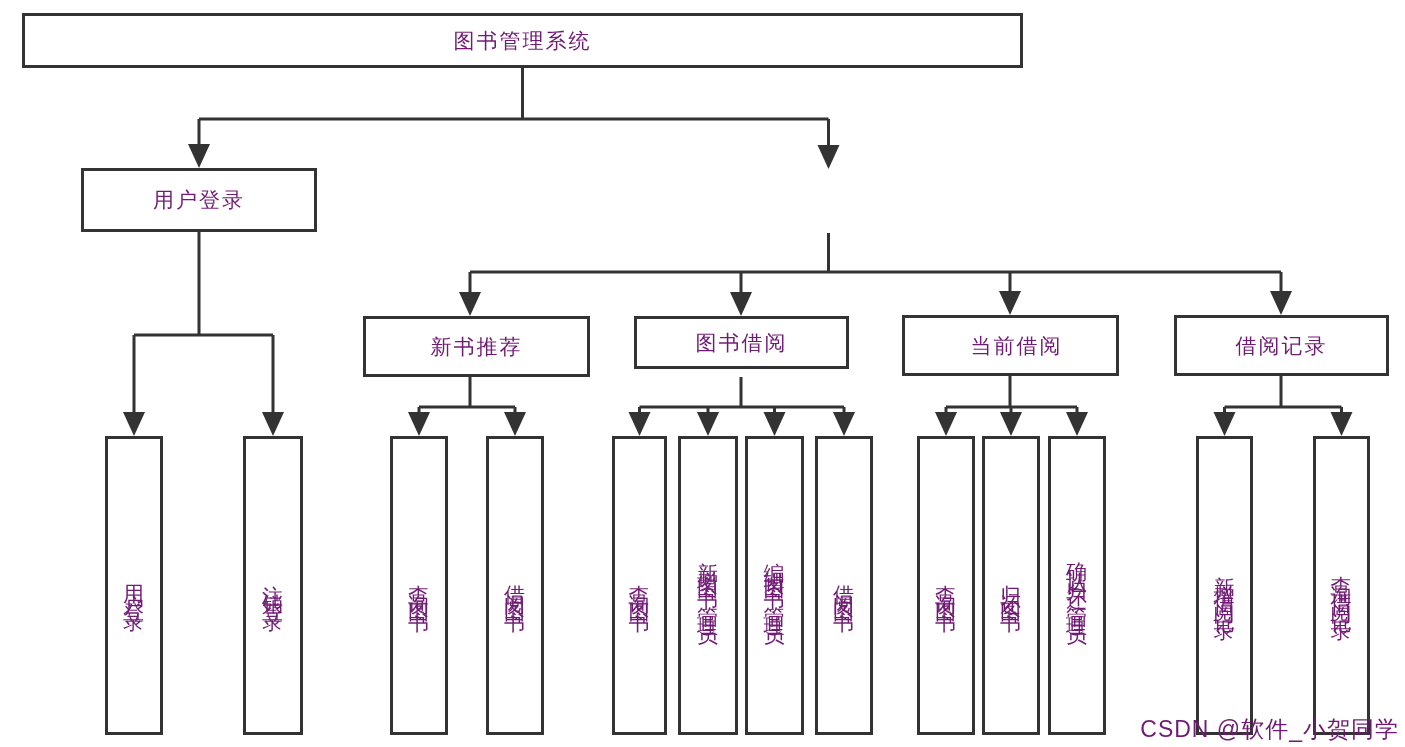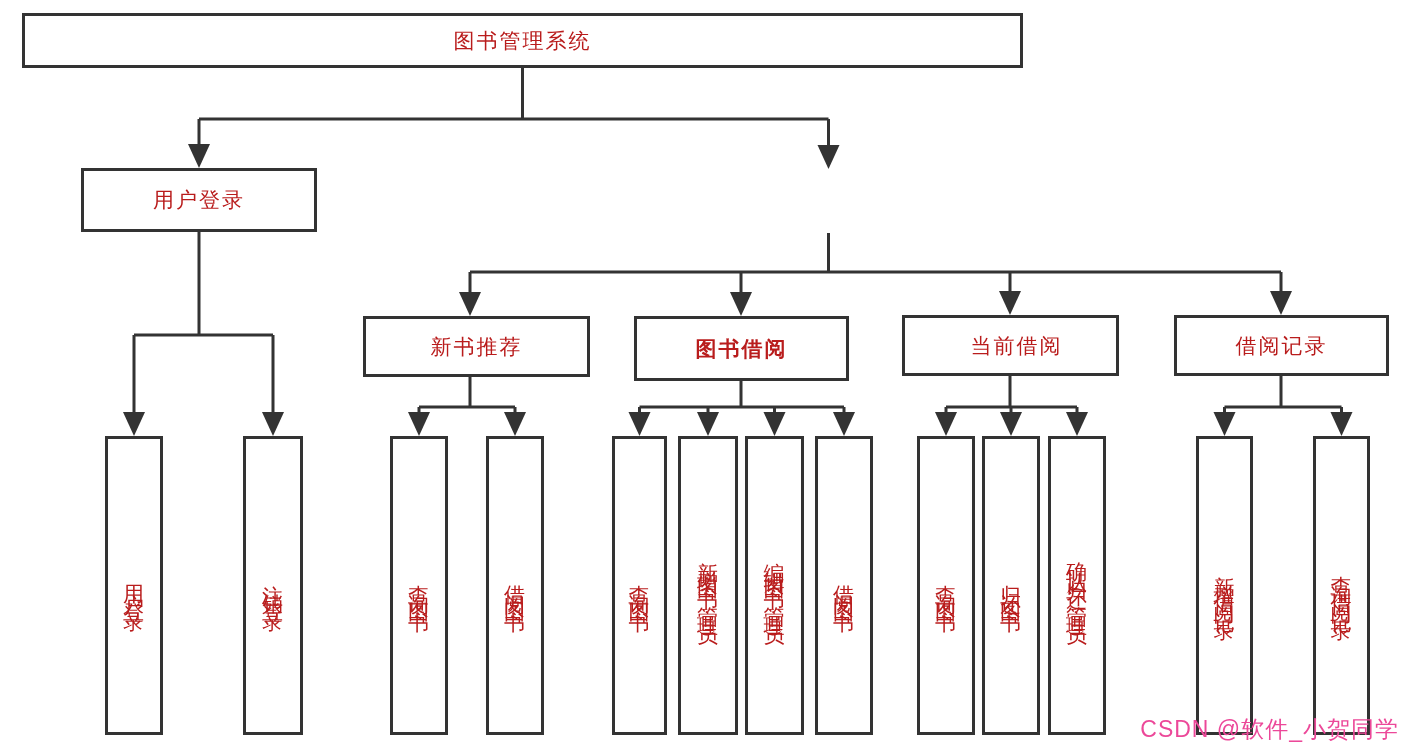--- a/index.html
+++ b/index.html
@@ -21,21 +21,21 @@
     top: 0;
     width: 1405px;
     height: 747px;
     pointer-events: none;
   }
   .box {
     position: absolute;
     box-sizing: border-box;
     border: 3px solid #333333;
     background: #ffffff;
-    color: #b91c1c;
+    color: #701a75;
     display: flex;
     align-items: center;
     justify-content: center;
     text-align: center;
   }
   .h-box {
     font-size: 21px;
     letter-spacing: 2px;
     white-space: nowrap;
   }
@@ -49,21 +49,21 @@
     line-height: 1;
     white-space: nowrap;
   }
   
   .pos-root          { left: 22px;   top: 13px;  width: 1001px; height: 55px; }
   
   .pos-user-login    { left: 81px;   top: 168px; width: 236px;  height: 64px; }
   .pos-book-mgmt     { left: 712px;  top: 169px; width: 233px;  height: 64px; }
   
   .pos-new-rec       { left: 363px;  top: 316px; width: 227px;  height: 61px; }
-  .pos-book-borrow   { left: 634px;  top: 316px; width: 215px;  height: 65px; font-weight: bold; }
+  .pos-book-borrow   { left: 634px;  top: 316px; width: 215px;  height: 53px; }
   .pos-cur-borrow    { left: 902px;  top: 315px; width: 217px;  height: 61px; padding-left: 12px; }
   .pos-borrow-rec    { left: 1174px; top: 315px; width: 215px;  height: 61px; }
   
   .leaf              { top: 436px; height: 299px; }
   .pos-l-login       { left: 105px;  width: 58px; }
   .pos-l-logout      { left: 243px;  width: 60px; }
   .pos-l-rec-query   { left: 390px;  width: 58px; }
   .pos-l-rec-borrow  { left: 486px;  width: 58px; }
   .pos-l-bb-query    { left: 612px;  width: 55px; }
   .pos-l-bb-add      { left: 678px;  width: 60px; }
@@ -72,21 +72,21 @@
   .pos-l-cb-query    { left: 917px;  width: 58px; }
   .pos-l-cb-return   { left: 982px;  width: 58px; }
   .pos-l-cb-confirm  { left: 1048px; width: 58px; }
   .pos-l-br-add      { left: 1196px; width: 57px; }
   .pos-l-br-query    { left: 1313px; width: 57px; }
   .watermark {
     position: absolute;
     right: 6px;
     bottom: 2px;
     font-size: 23px;
-    color: #ec4899;
+    color: #701a75;
     letter-spacing: 1px;
     white-space: nowrap;
   }
 </style>
 </head>
 <body>
 
 <div id="canvas">
 
   <svg id="edges" viewBox="0 0 1405 747" xmlns="http://www.w3.org/2000/svg">

